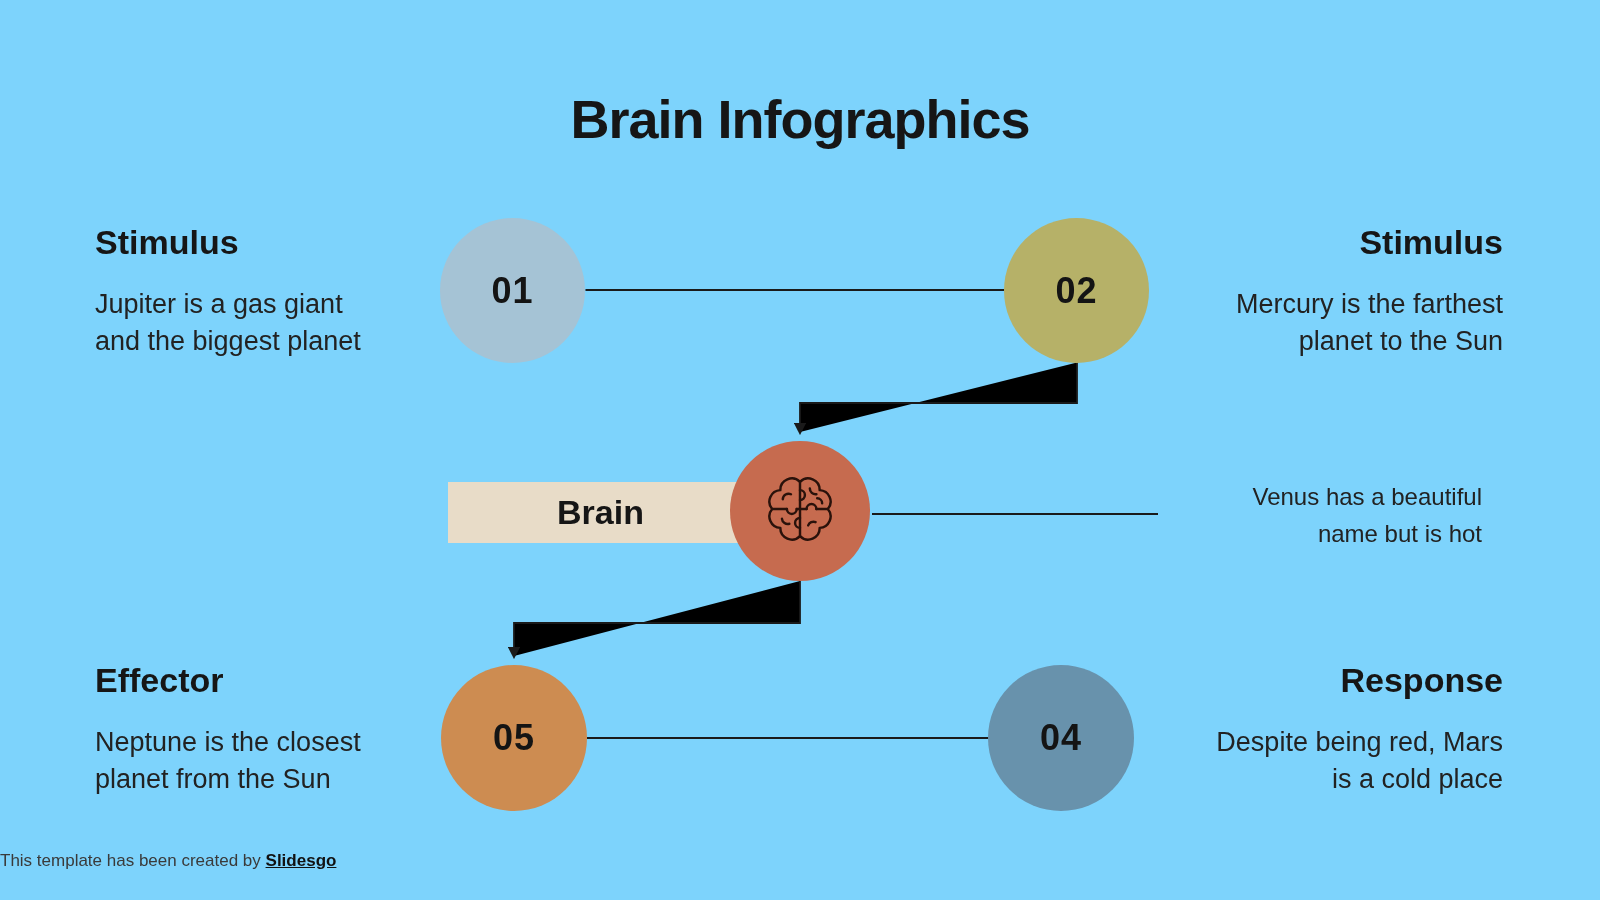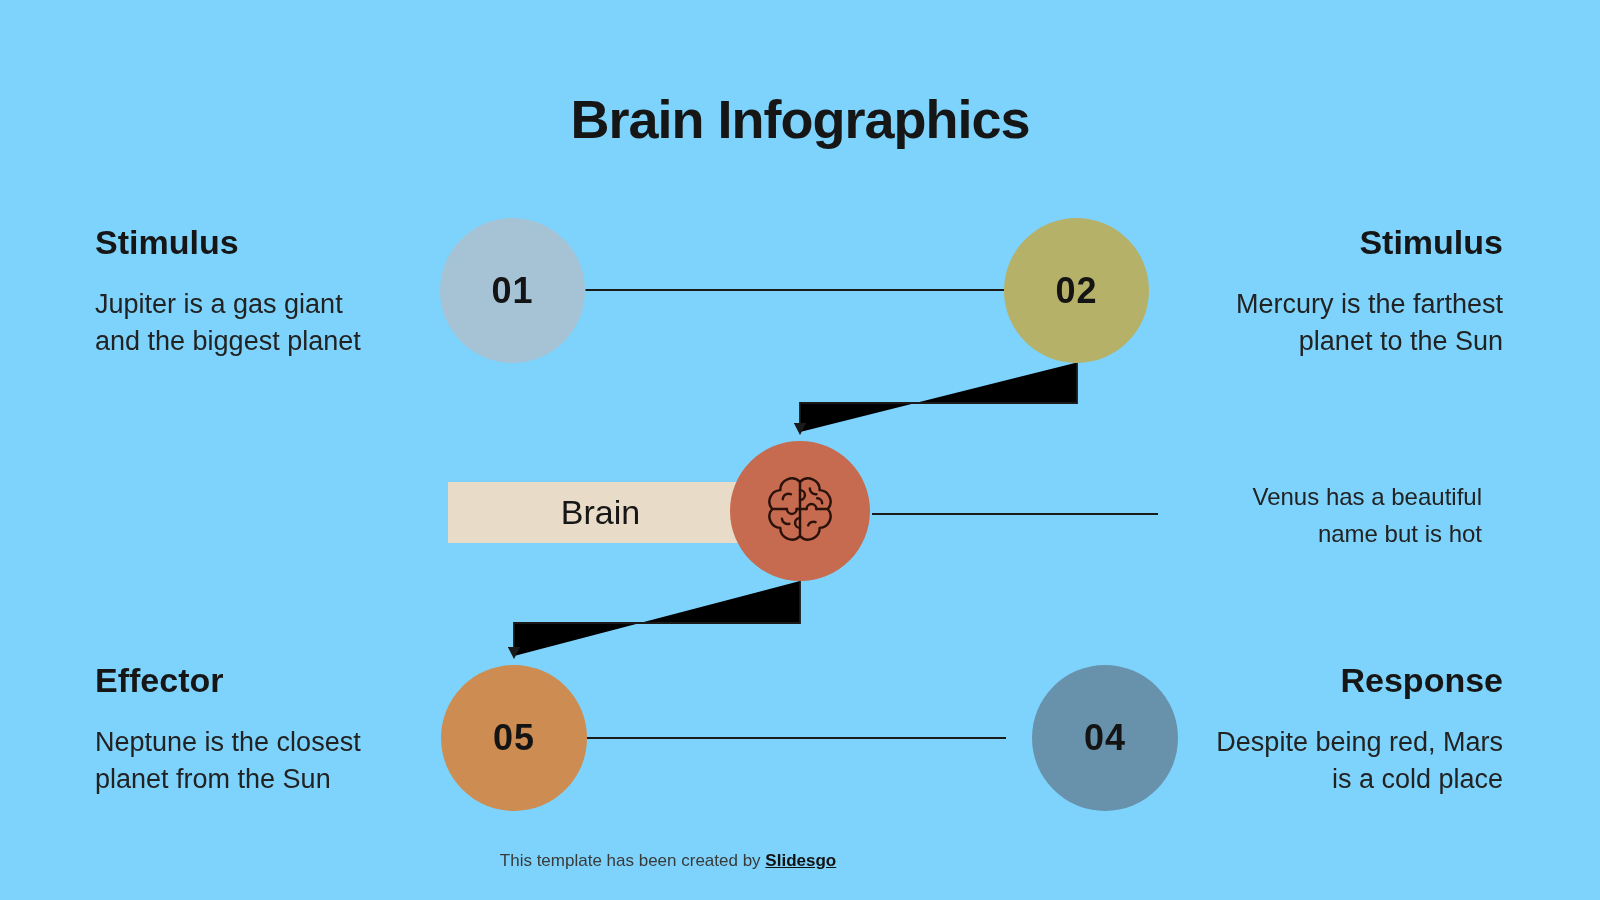--- a/index.html
+++ b/index.html
@@ -29,40 +29,40 @@
   .sec-response{left:1083px;top:660px;}
 
   .node{
     position:absolute;border-radius:50%;
     display:flex;align-items:center;justify-content:center;
   }
   .node .num{font-size:36px;font-weight:700;color:#141414;letter-spacing:1px;}
   .node-1{left:440px;top:218px;width:145px;height:145px;}
   .node-2{left:1004px;top:218px;width:145px;height:145px;}
   .node-3{left:441px;top:665px;width:146px;height:146px;}
-  .node-4{left:1032px;top:665px;width:146px;height:146px;text-align:center;}
+  .node-4{left:988px;top:665px;width:146px;height:146px;text-align:center;}
 
   .brain-label{
     position:absolute;left:448px;top:482px;width:360px;height:61px;
     display:flex;align-items:center;justify-content:center;
     padding-right:55px;box-sizing:border-box;
   }
-  .brain-label span{font-size:34px;font-weight:400;color:#161616;}
+  .brain-label span{font-size:34px;font-weight:700;color:#161616;}
   .brain-circle{
     position:absolute;left:730px;top:441px;width:140px;height:140px;border-radius:50%;
     display:flex;align-items:center;justify-content:center;
     color:#2a120b;
   }
   .brain-circle svg{width:82px;height:82px;}
 
   .center-note{position:absolute;left:1062px;top:478px;width:420px;text-align:right;
     font-size:24px;line-height:37px;color:#222;}
 
   .footer{
-    position:absolute;left:0;top:851px;width:1336px;text-align:center;
+    position:absolute;left:0;top:851px;width:1336px;
     font-size:17px;color:#3a3a3a;
   }
   .footer .brand{font-weight:700;color:#111;text-decoration:underline;cursor:pointer;}
 </style>
 </head>
 <body>
 
 <main class="slide" style="background-color: #7dd3fc;">
 
   <h1 class="title">Brain Infographics</h1>

